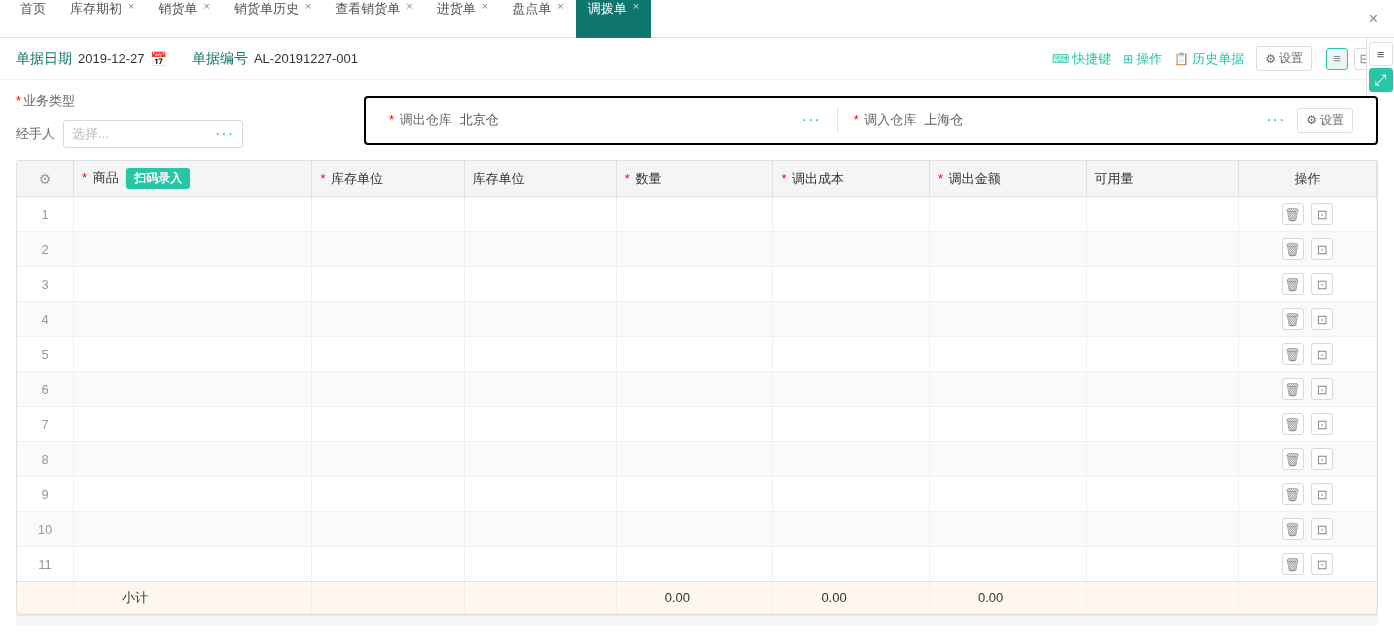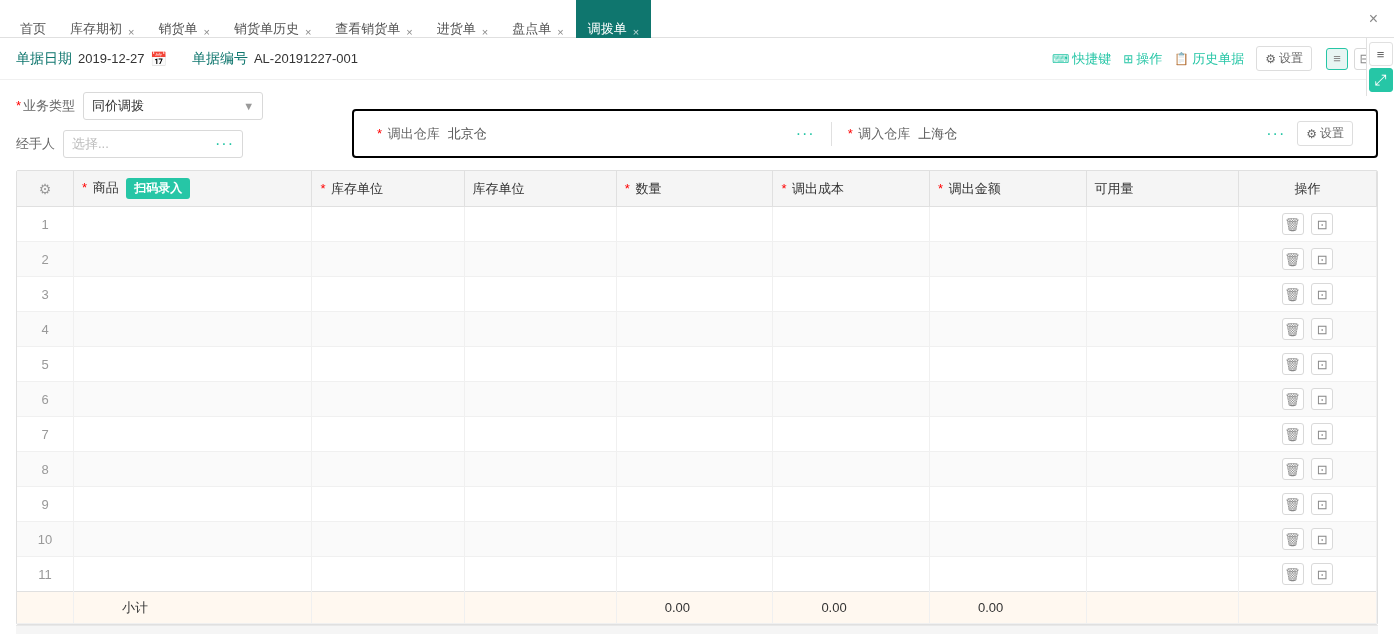--- a/index.html
+++ b/index.html
@@ -7,21 +7,21 @@
 
     
     .tab-bar {
       display: flex; align-items: center;
       border-bottom: 1px solid #e0e0e0;
       background: #fff;
       height: 38px;
       padding: 0 8px;
     }
     .tab-item {
-      display: flex; align-items: flex-end;
+      display: flex; align-items: flex-start;
       padding: 0 12px;
       height: 38px;
       cursor: pointer;
       font-size: 13px;
       color: #555;
       border-right: none;
       position: relative;
       white-space: nowrap;
     }
     .tab-item.active {
@@ -78,22 +78,22 @@
       padding: 3px 8px;
       cursor: pointer;
       color: #666;
       font-size: 12px;
     }
 
     
     .form-area {
       padding: 12px 16px;
       display: flex;
-      gap: 16px;
-      align-items: flex-end;
+      gap: 28px;
+      align-items: center;
     }
     .form-left {
       display: flex;
       flex-direction: column;
       gap: 10px;
       min-width: 320px;
     }
     .form-field {
       display: flex;
       align-items: center;
@@ -342,24 +342,20 @@
   </div>
 </div>
 
 <div class="form-area">
 
   <div class="form-left">
     <div class="form-field">
       <span class="form-label">
         <span class="required-star">*</span><span>业务类型</span>
       </span>
-      <div class="form-select">
-        <span>同价调拨</span>
-        <span class="arrow">▼</span>
-      </div>
     </div>
     <div class="form-field">
       <span class="form-label">经手人</span>
       <div class="form-select">
         <span style="color:#bbb;">选择...</span>
         <span class="more-dots">···</span>
       </div>
     </div>
   </div>
 

